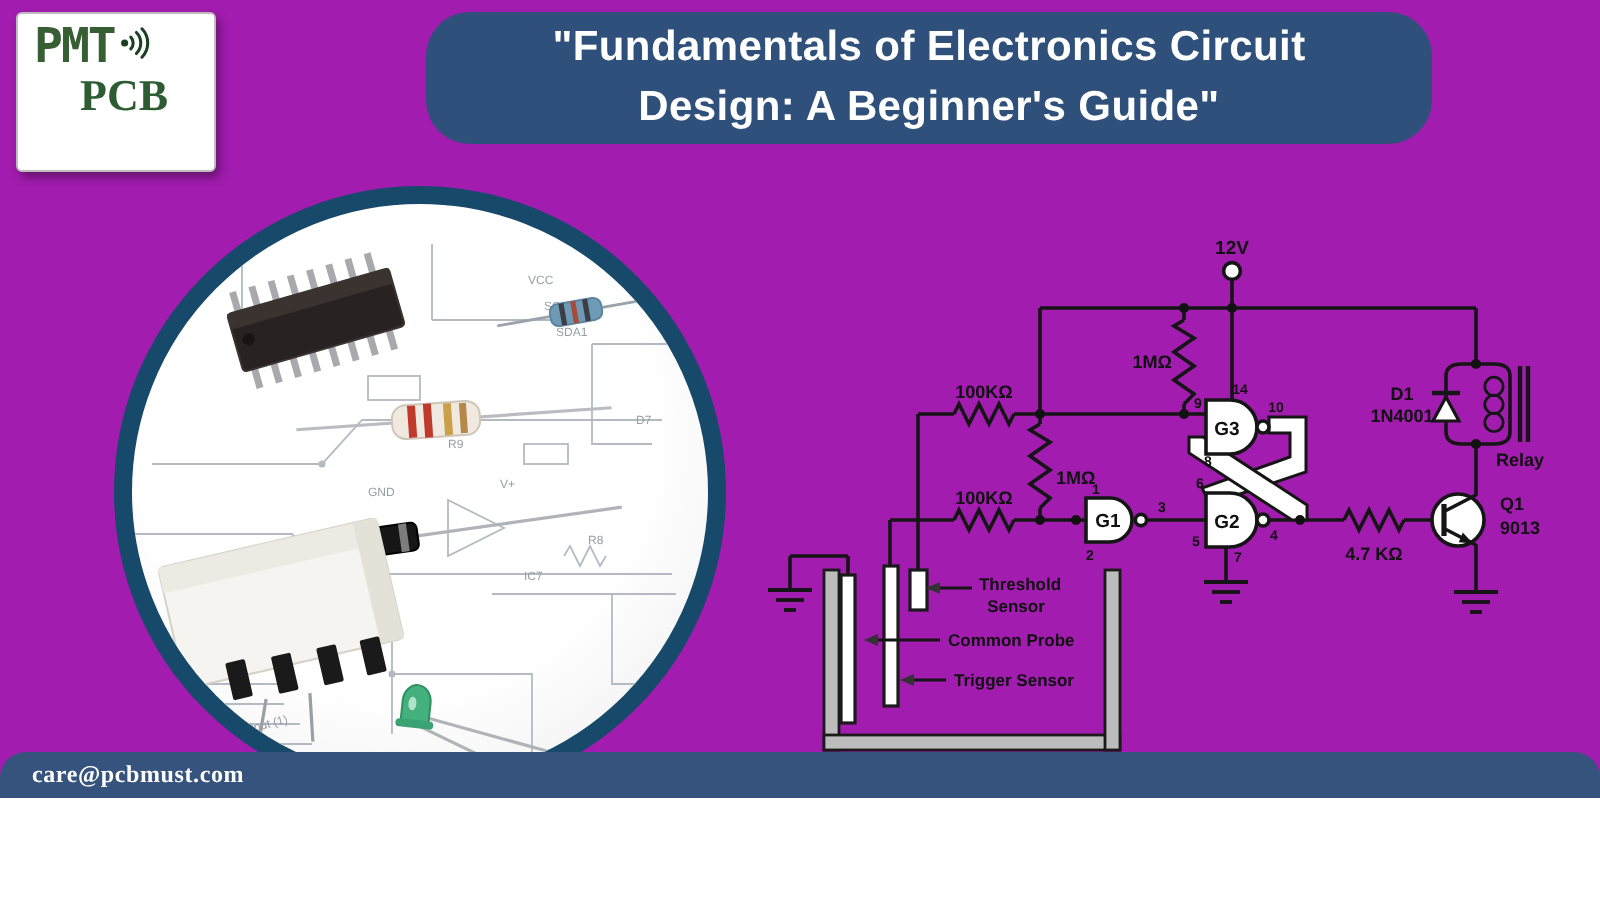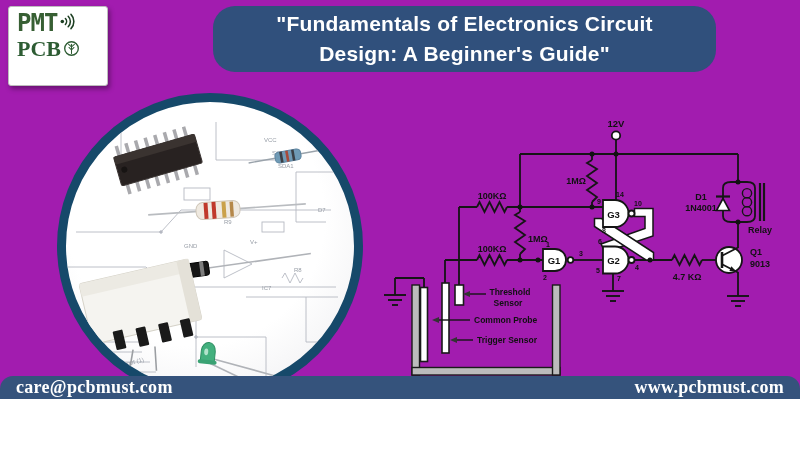--- a/index.html
+++ b/index.html
@@ -7,21 +7,21 @@
           font-family:"Liberation Sans",sans-serif;}
 
   
   .logo-card{position:absolute;left:8px;top:6px;width:100px;height:80px;background:#fff;
              border:1px solid #bdbdbd;border-radius:3px;box-shadow:2px 3px 5px rgba(0,0,0,.35);
              padding:3px 0 0 8px;box-sizing:border-box;color:#2d5c33;}
   .logo-row1{display:flex;align-items:flex-start;gap:3px;height:26px;}
   .logo-pmt{font-family:"DejaVu Sans Mono",monospace;font-weight:bold;font-size:24px;
             letter-spacing:-1px;line-height:26px;color:#375f33;}
   .logo-sig{width:17px;height:17px;margin-top:3px;}
-  .logo-row2{display:flex;align-items:center;gap:2px;height:25px;}
+  .logo-row2{display:flex;align-items:center;gap:2px;height:25px;flex-direction:column;}
   .logo-serif{font-family:"Liberation Serif",serif;font-weight:bold;font-size:22px;
               line-height:24px;color:#2d5c33;}
   .logo-globe{width:17px;height:17px;}
   .logo-row3{height:25px;}
 
   
   .banner{position:absolute;left:213px;top:6px;width:503px;height:66px;background:#30507c;
           border-radius:22px;display:flex;flex-direction:column;justify-content:center;
           align-items:center;text-align:center;}
   .banner div{color:#fff;font-weight:bold;font-size:21px;line-height:30px;letter-spacing:.2px;}
@@ -39,21 +39,21 @@
   .wire{stroke:#151515;stroke-width:1.8;fill:none;}
   .thin{stroke:#151515;stroke-width:1.4;fill:none;}
   .comp{stroke:#151515;stroke-width:1.8;fill:#fff;}
   .ribbon{stroke:#151515;stroke-width:1.5;fill:#fff;}
 
   
   .footer{position:absolute;left:0;bottom:0;width:800px;height:23px;background:#35537c;
           border-radius:13px 13px 0 0;display:flex;justify-content:space-between;
           align-items:center;padding:0 16px;box-sizing:border-box;}
   .footer span{color:#fff;font-family:"Liberation Serif",serif;font-weight:bold;
-               font-size:18px;letter-spacing:.3px;}
+               font-size:12px;letter-spacing:.3px;}
 </style>
 </head>
 <body>
 
 <div class="canvas">
 
   <div class="logo-card">
     <div class="logo-row1">
       <span class="logo-pmt">PMT</span>
       <svg class="logo-sig" viewBox="0 0 22 20">
@@ -336,16 +336,15 @@
     <text class="t7" x="620" y="197" text-anchor="middle">14</text>
 
     <text class="t85" x="510" y="295" text-anchor="middle">Threshold</text>
     <text class="t85" x="508" y="306" text-anchor="middle">Sensor</text>
     <text class="t85" x="474" y="323">Common Probe</text>
     <text class="t85" x="477" y="343">Trigger Sensor</text>
   </svg>
 
   <div class="footer" style="background: rgb(53, 83, 124);">
     <span>care@pcbmust.com</span>
-    <span>www.pcbmust.com</span>
   </div>
 
 </div>
 
 </body></html>

